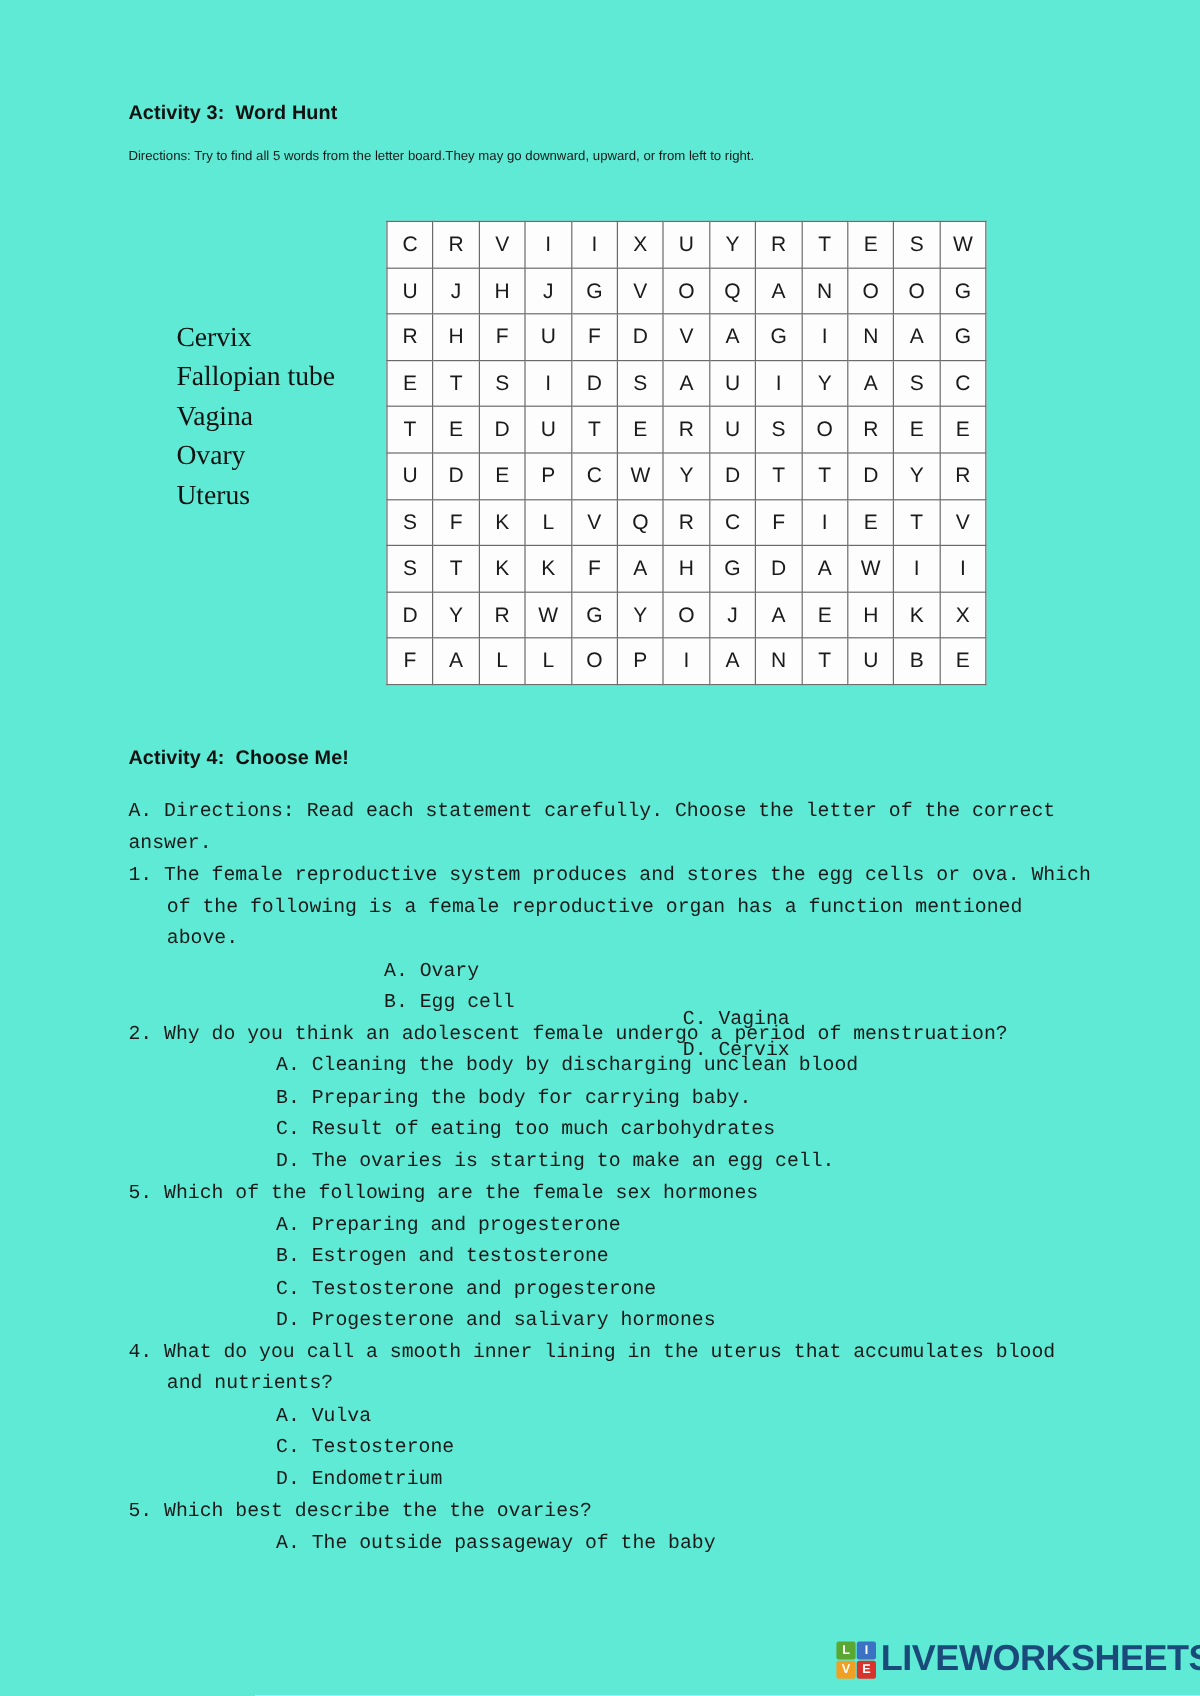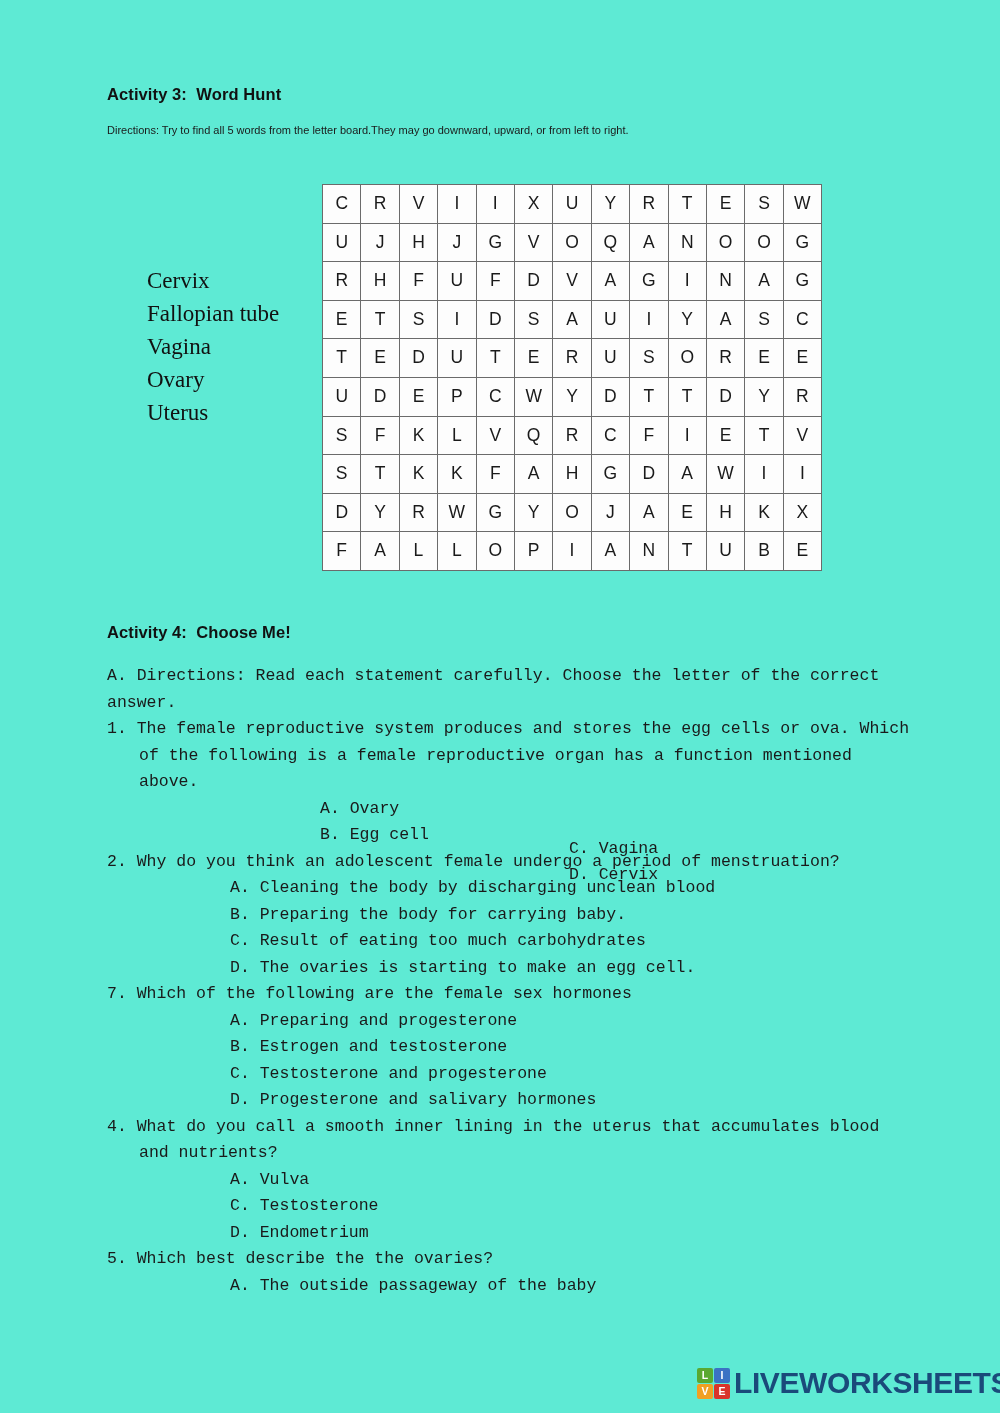--- a/index.html
+++ b/index.html
@@ -350,21 +350,21 @@
         </div>
         <div class="opt-cols">
           <span class="cola">B.  Egg cell</span>
           <span class="colb">D. Cervix</span>
         </div>
         <p class="q">2. Why do you think an adolescent female undergo a period of menstruation?</p>
         <p class="opt">A. Cleaning the body by discharging unclean blood</p>
         <p class="opt">B. Preparing the body for carrying baby.</p>
         <p class="opt">C. Result of eating too much carbohydrates</p>
         <p class="opt">D. The ovaries is starting to make an egg cell.</p>
-        <p class="q">7. Which of the following are the female sex hormones</p>
+        <p class="q">5. Which of the following are the female sex hormones</p>
         <p class="opt">A. Preparing and progesterone</p>
         <p class="opt">B. Estrogen and testosterone</p>
         <p class="opt">C. Testosterone and progesterone</p>
         <p class="opt">D. Progesterone and salivary hormones</p>
         <p class="q q-wrap2">4. What do you call a smooth inner lining in the uterus that accumulates blood and nutrients?</p>
         <p class="opt">A. Vulva</p>
         <p class="opt">C. Testosterone</p>
         <p class="opt">D. Endometrium</p>
         <p class="q">5. Which best describe the the ovaries?</p>
         <p class="opt">A. The outside passageway of the baby</p>

